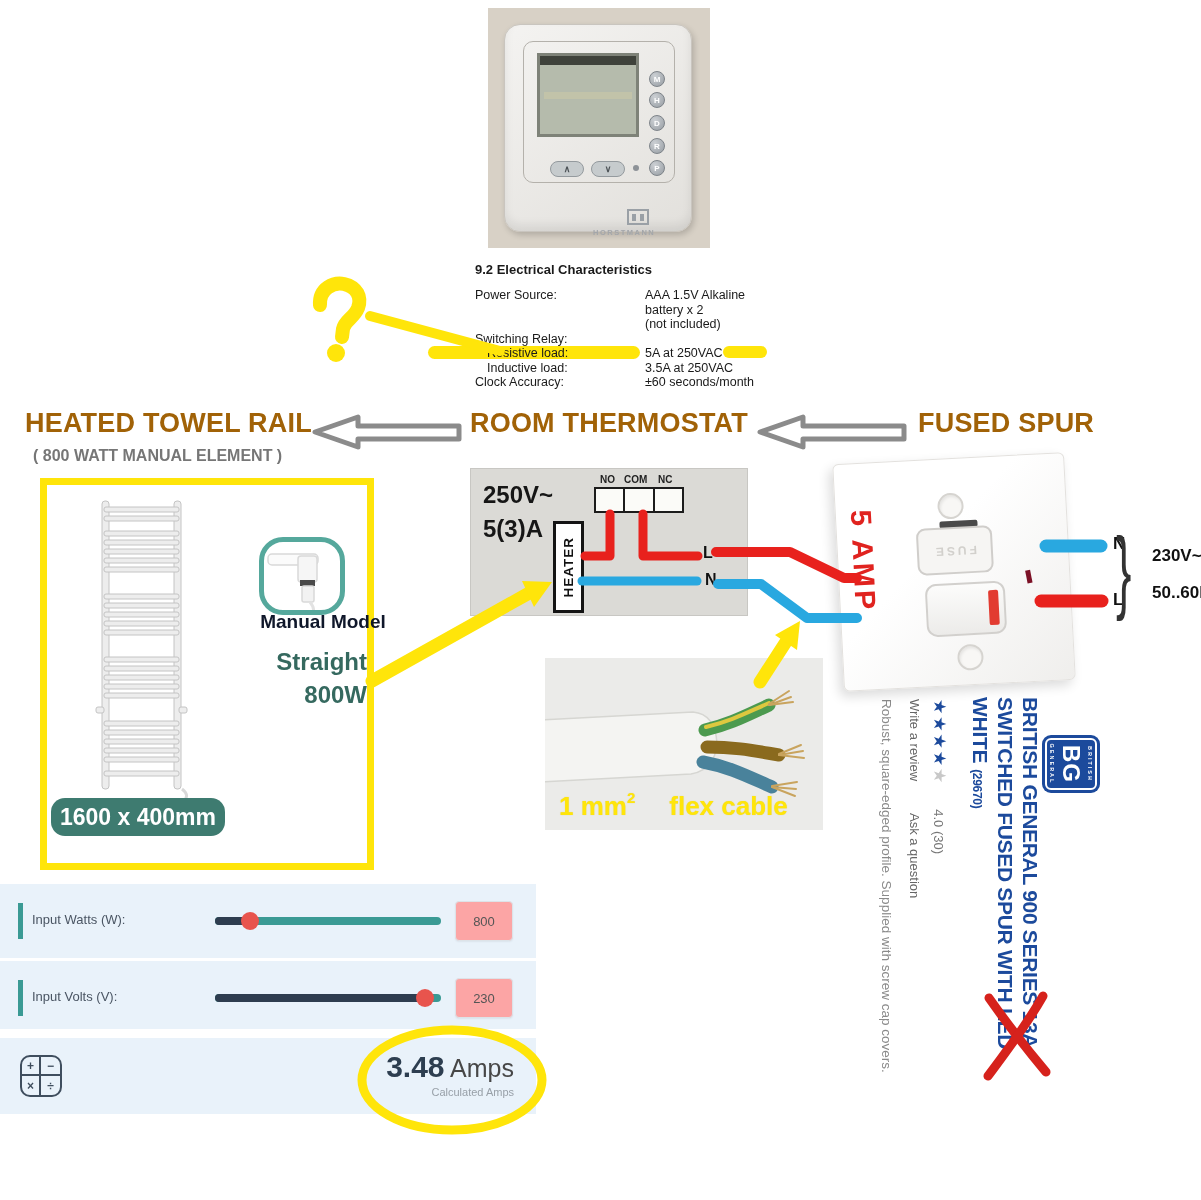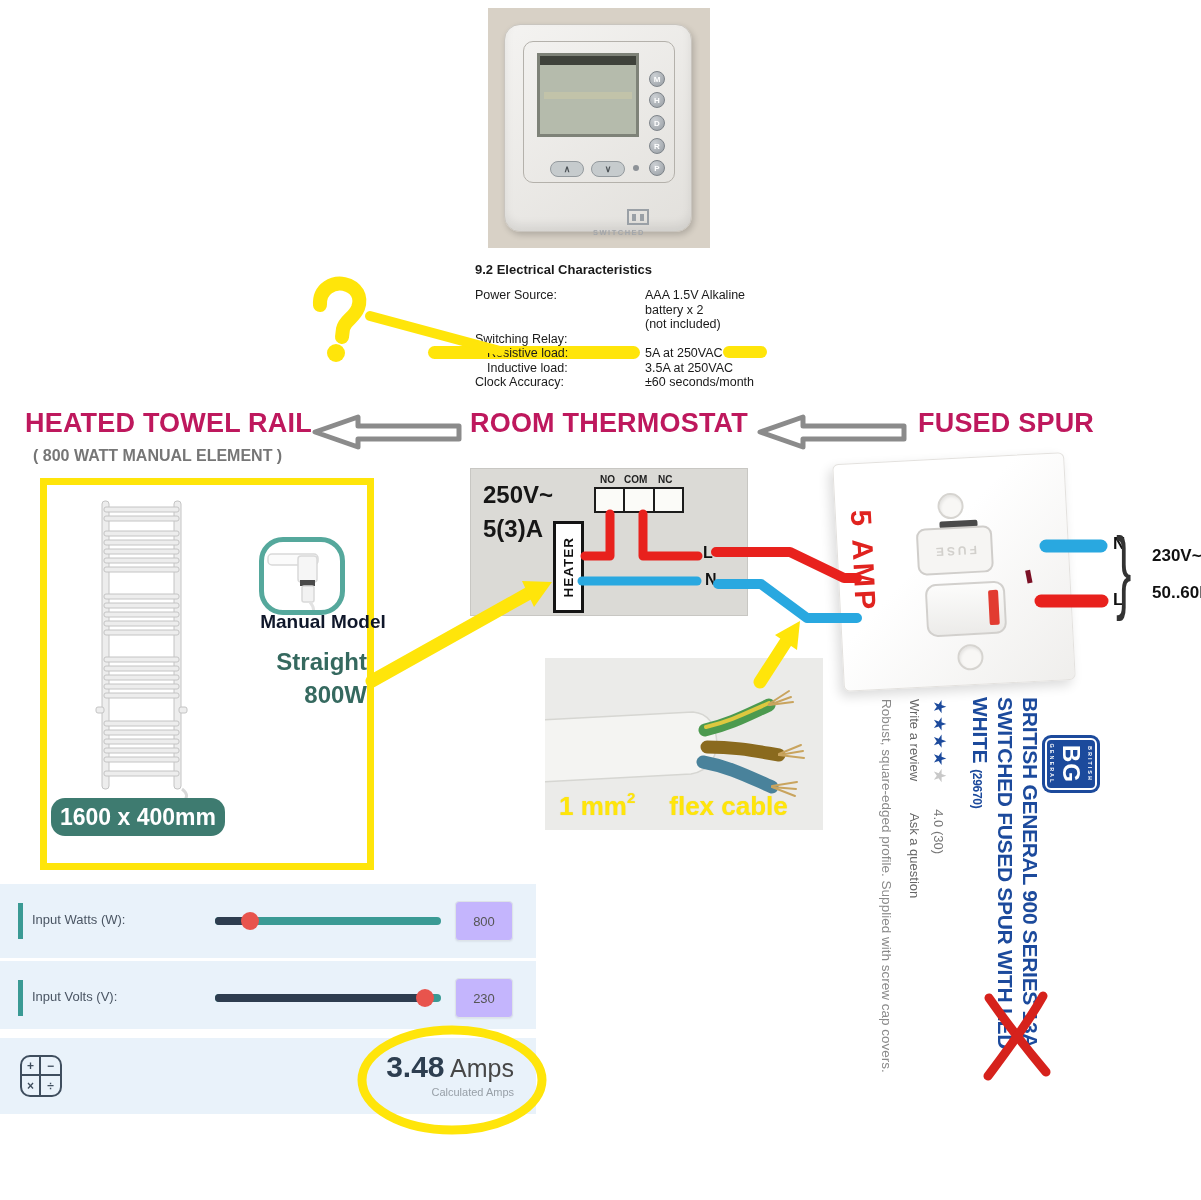--- a/index.html
+++ b/index.html
@@ -28,21 +28,21 @@
 
   
   #spec { left:475px; top:262px; width:300px; font-size:12.5px; color:#1a1a1a; z-index:3; }
   #spec .title { font-size:13px; font-weight:bold; margin-bottom:11px; }
   .srow { display:flex; line-height:14.5px; }
   .srow .lab { width:170px; }
   .srow .lab.ind { padding-left:12px; }
   .hl-bar { background:#ffe50a; border-radius:7px; z-index:1; }
 
   
-  .heading { font-size:27px; font-weight:bold; color:#be185d; letter-spacing:.2px; z-index:2; }
+  .heading { font-size:27px; font-weight:bold; color:#a16207; letter-spacing:.2px; z-index:2; }
   .subheading { font-size:16px; font-weight:bold; color:#767676; }
 
   
   #towel-box { left:40px; top:478px; width:334px; height:392px; border:7px solid #ffe50a; background:#fff; }
   .mm-icon { position:absolute; left:212px; top:52px; width:86px; height:78px; border:5px solid #55a89c; border-radius:24px; background:#fff; }
   .mm-label { position:absolute; left:208px; top:126px; width:136px; text-align:center; color:#0f172a; font-weight:bold; font-size:19px; }
   .tw-line1 { position:absolute; left:206px; top:163px; width:114px; text-align:right; font-size:24px; font-weight:bold; color:#35695f; }
   .tw-line2 { position:absolute; left:206px; top:196px; width:114px; text-align:right; font-size:24px; font-weight:bold; color:#35695f; }
   .size-badge { position:absolute; left:4px; top:313px; width:174px; height:38px; background:#3e7b70; border-radius:14px;
                 color:#fff; font-size:23px; font-weight:bold; text-align:center; line-height:38px; }
@@ -101,21 +101,21 @@
   .plink { position:absolute; top:178px; font-size:13px; color:#666; cursor:pointer; }
   .pdesc { position:absolute; left:4px; top:205px; width:392px; font-size:13.5px; color:#8a8a8a; line-height:17px; }
 
   
   .crow { left:0; width:536px; background:#e9f2fa;text-decoration:underline; }
   .accent { position:absolute; left:18px; top:19px; width:5px; height:36px; background:#3a9a94; }
   .clabel { position:absolute; left:32px; top:28px; font-size:13px; color:#4a5563; }
   .track { position:absolute; left:215px; top:33px; width:226px; height:8px; background:#3a9a94; border-radius:4px; }
   .fill { position:absolute; left:0; top:0; height:8px; background:#2e3d4f; border-radius:4px 0 0 4px; }
   .thumb { position:absolute; top:-5px; width:18px; height:18px; border-radius:50%; background:#e8544d; }
-  .vbox { position:absolute; left:455px; top:17px; width:58px; height:40px; background:#c4b5fd; border:1px solid #dde3e8;
+  .vbox { position:absolute; left:455px; top:17px; width:58px; height:40px; background:#fca5a5; border:1px solid #dde3e8;
           border-radius:4px; box-shadow:0 1px 2px rgba(0,0,0,.06); font-size:13px; color:#555; text-align:center; line-height:40px; }
   .calc-icon { position:absolute; left:20px; top:17px; width:42px; height:42px; border:2.5px solid #3f4e5e; border-radius:10px;
                display:grid; grid-template-columns:1fr 1fr; grid-template-rows:1fr 1fr; }
   .calc-icon span { display:flex; align-items:center; justify-content:center; font-size:12px; font-weight:bold; color:#3f4e5e; }
   .calc-icon span:nth-child(1){ border-right:2px solid #3f4e5e; border-bottom:2px solid #3f4e5e; }
   .calc-icon span:nth-child(2){ border-bottom:2px solid #3f4e5e; }
   .calc-icon span:nth-child(3){ border-right:2px solid #3f4e5e; }
   .result { position:absolute; left:330px; top:12px; width:184px; text-align:right; }
   .result .num { font-size:30px; font-weight:bold; color:#2d3e50; }
   .result .unit { font-size:25px; color:#474747; }
@@ -143,21 +143,21 @@
       <div class="tbtn" style="left:144px; top:90px;">D</div>
       <div class="tbtn" style="left:144px; top:113px;">R</div>
       <div class="tbtn" style="left:144px; top:135px;">P</div>
       <div class="pill" style="left:45px; top:136px;">∧</div>
       <div class="pill" style="left:86px; top:136px;">∨</div>
       <div class="tdot"></div>
       <div class="tlogo">
           <i style="left:3px;"></i>
           <i style="left:11px;"></i>
         </div>
-      <div class="tbrand">SWITCHED</div>
+      <div class="tbrand">HORSTMANN</div>
     </div>
   </div>
 
   <div class="abs" id="spec">
     <div class="title">9.2  Electrical Characteristics</div>
     <div class="srow">
         <span class="lab">Power Source:</span>
         <span>AAA 1.5V Alkaline</span>
       </div>
     <div class="srow">

